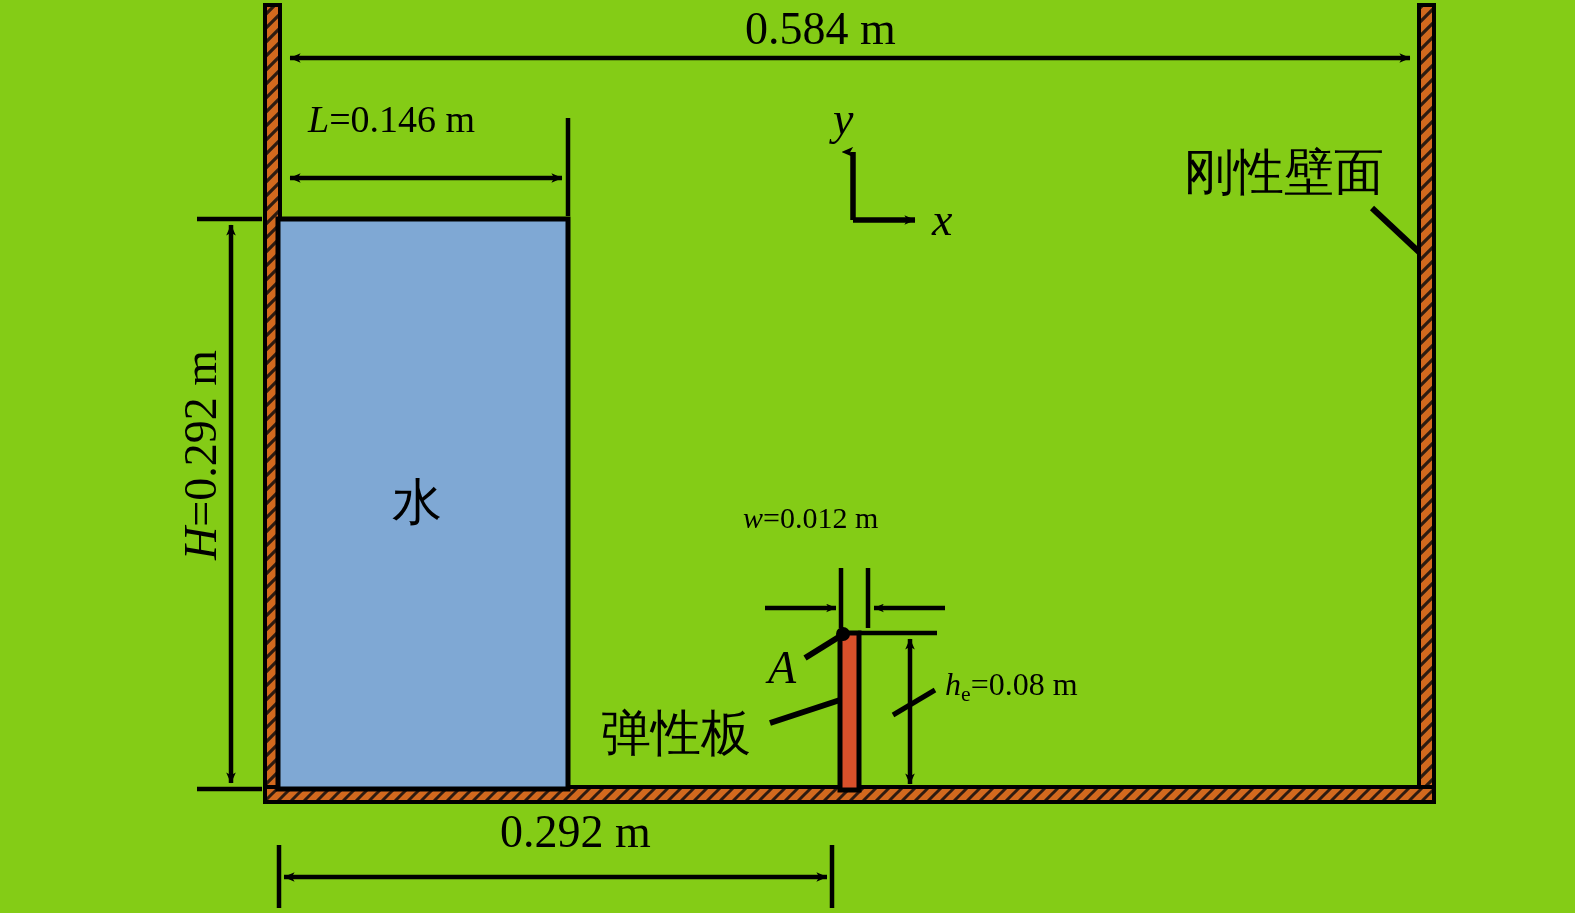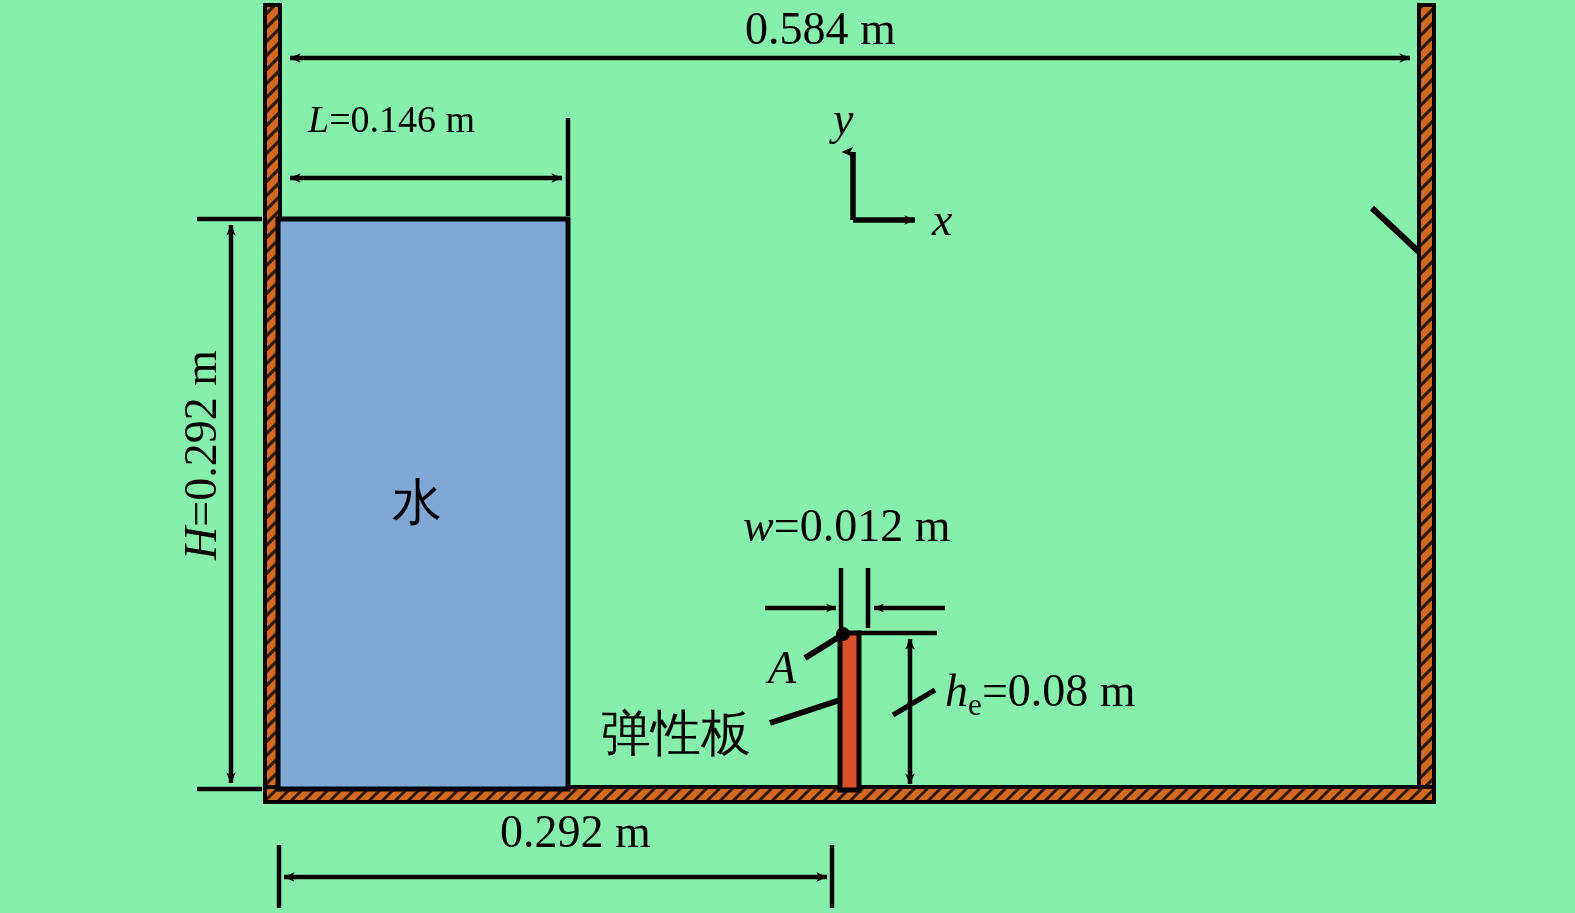--- a/index.html
+++ b/index.html
@@ -8,21 +8,21 @@
     padding: 0;
     background: #ffffff;
   }
   body {
     font-family: "Liberation Serif", "DejaVu Serif", serif;
   }
   #stage {
     position: relative;
     width: 1575px;
     height: 913px;
-    background: #86efac;
+    background: #84cc16;
     overflow: hidden;
   }
   #diagram {
     position: absolute;
     left: 0;
     top: 0;
     width: 1575px;
     height: 913px;
   }
   .lbl {
@@ -159,30 +159,31 @@
   <div class="lbl" style="left:308px; top:100px; font-size:38px;">
     <span class="it">L</span><span>=</span><span>0.146 m</span>
   </div>
 
   <div class="lbl rot90" style="left:178px; top:560px; font-size:46px;">
     <span class="it">H</span><span>=</span><span>0.292 m</span>
   </div>
 
   <div class="lbl" style="left:500px; top:809px; font-size:46px;">0.292 m</div>
 
-  <div class="lbl" style="left:743px; top:503px; font-size:46px;">
+  <div class="lbl" style="left:743px; top:503px; font-size:30px;">
     <span class="it">w</span><span>=</span><span>0.012 m</span>
   </div>
 
-  <div class="lbl" style="left:945px; top:668px; font-size:46px;">
+  <div class="lbl" style="left:945px; top:668px; font-size:32px;">
     <span class="it">h</span><span class="sub">e</span><span>=</span><span>0.08 m</span>
   </div>
 
   <div class="lbl lbl-cjk" style="left:392px; top:477px; font-size:50px;">水</div>
 
+  <div class="lbl lbl-cjk" style="left:1184px; top:147px; font-size:50px;">刚性壁面</div>
 
   <div class="lbl lbl-cjk" style="left:601px; top:708px; font-size:50px;text-align:right;">弹性板</div>
 
   <div class="lbl it" style="left:768px; top:645px; font-size:46px;">A</div>
 
   <div class="lbl it" style="left:833px; top:96px; font-size:46px;">y</div>
 
   <div class="lbl it" style="left:932px; top:197px; font-size:46px;">x</div>
 
 </div>

